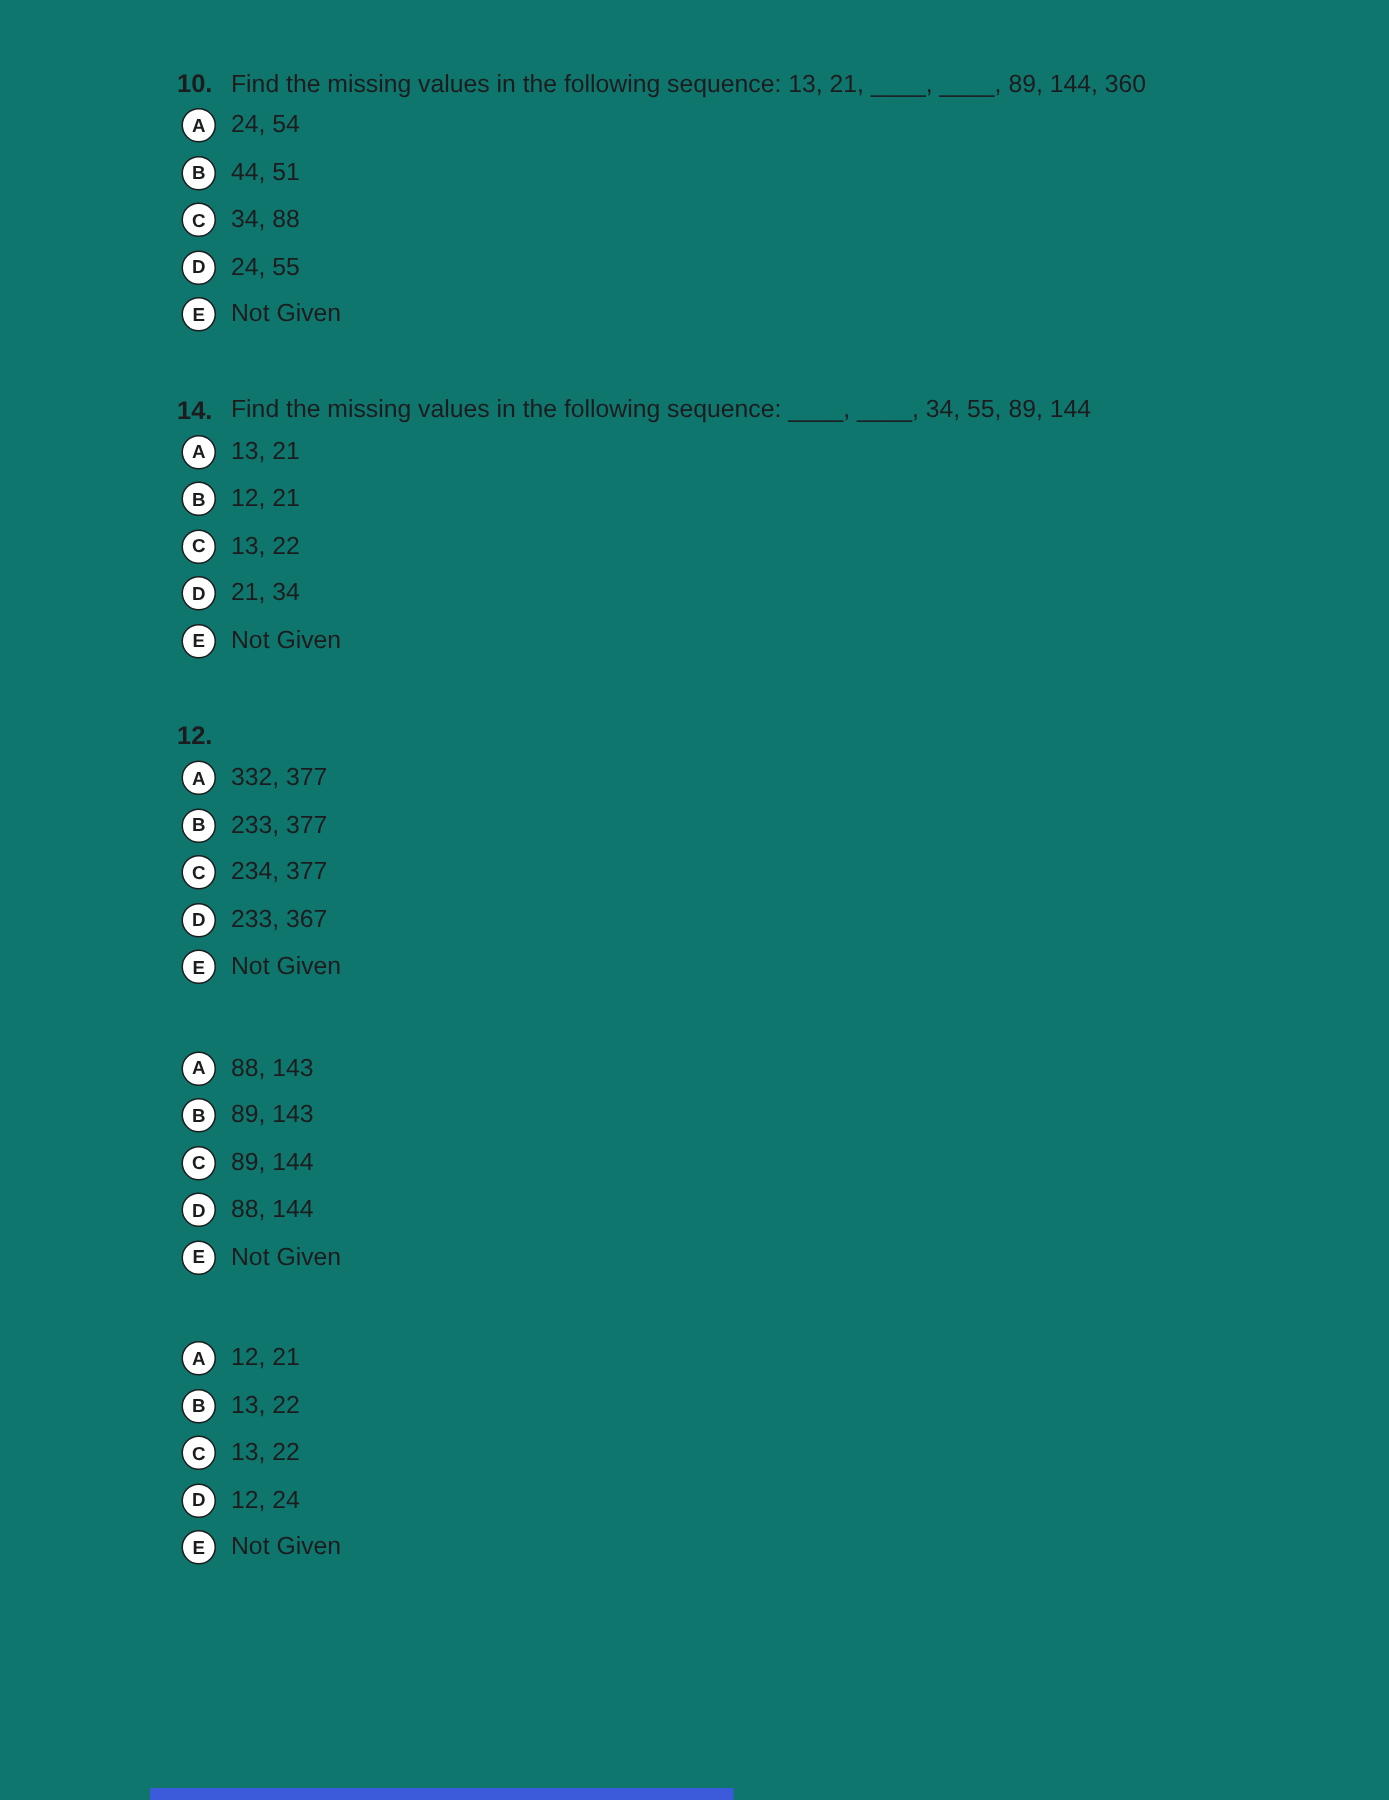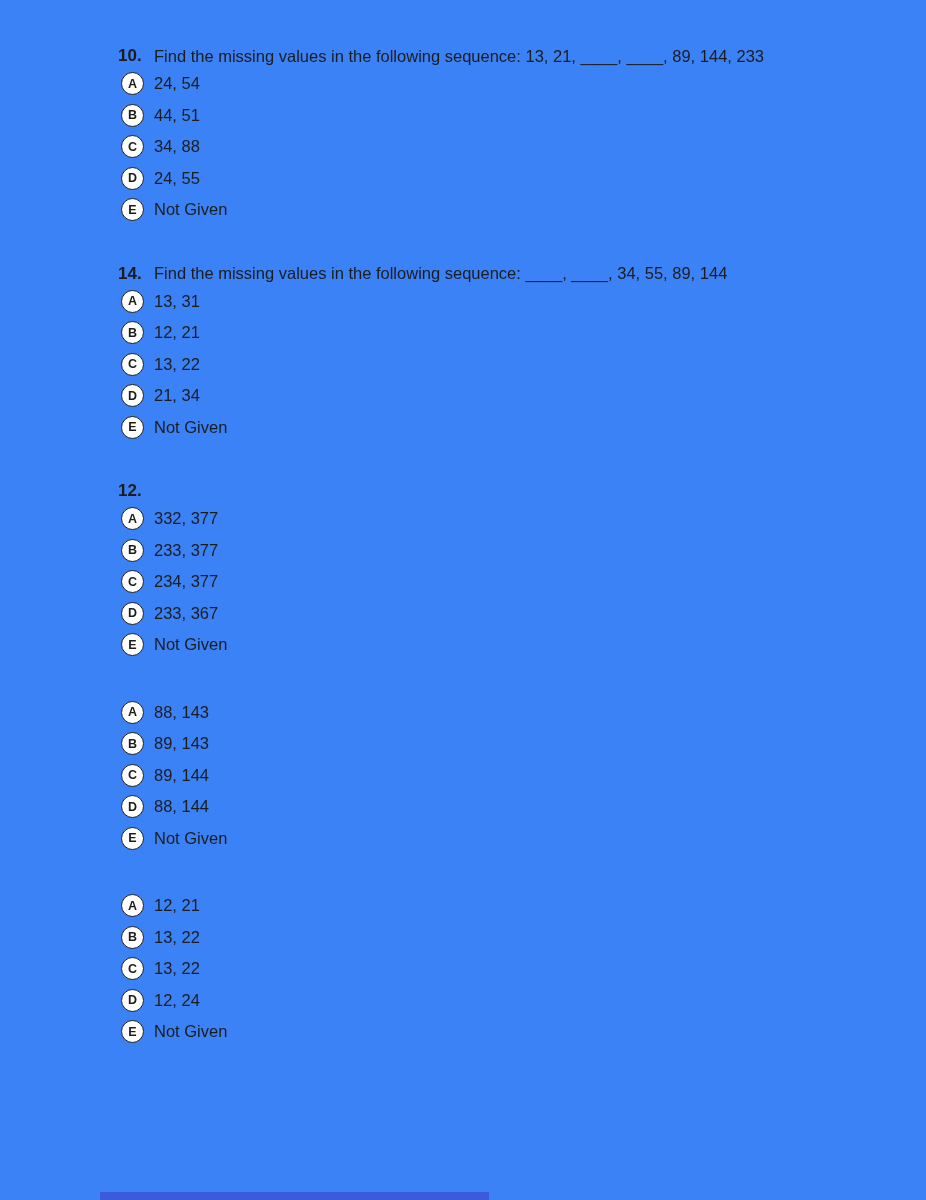--- a/index.html
+++ b/index.html
@@ -62,26 +62,26 @@
     position: absolute;
     left: 100px;
     bottom: 0;
     width: 389px;
     height: 8px;
   }
 </style>
 </head>
 <body>
 
-<div class="page" style="background: #3b82f6; color: rgb(28, 28, 30);">
+<div class="page" style="background: #0f766e; color: rgb(28, 28, 30);">
   <div class="content" id="question-list">
   <section class="question-block">
     <div class="q-row">
       <span class="q-num">10.</span>
-      <span class="q-text">Find the missing values in the following sequence: 13, 21, ____, ____, 89, 144, 233</span>
+      <span class="q-text">Find the missing values in the following sequence: 13, 21, ____, ____, 89, 144, 360</span>
     </div>
 
   <div class="opt-row">
     <span class="opt-circle">A</span>
     <span class="opt-label">24, 54</span>
   </div>
 
   <div class="opt-row">
     <span class="opt-circle">B</span>
     <span class="opt-label">44, 51</span>
@@ -104,21 +104,21 @@
 </section>
 
   <section class="question-block">
     <div class="q-row">
       <span class="q-num">14.</span>
       <span class="q-text">Find the missing values in the following sequence: ____, ____, 34, 55, 89, 144</span>
     </div>
 
   <div class="opt-row">
     <span class="opt-circle">A</span>
-    <span class="opt-label">13, 31</span>
+    <span class="opt-label">13, 21</span>
   </div>
 
   <div class="opt-row">
     <span class="opt-circle">B</span>
     <span class="opt-label">12, 21</span>
   </div>
 
   <div class="opt-row">
     <span class="opt-circle">C</span>
     <span class="opt-label">13, 22</span>

